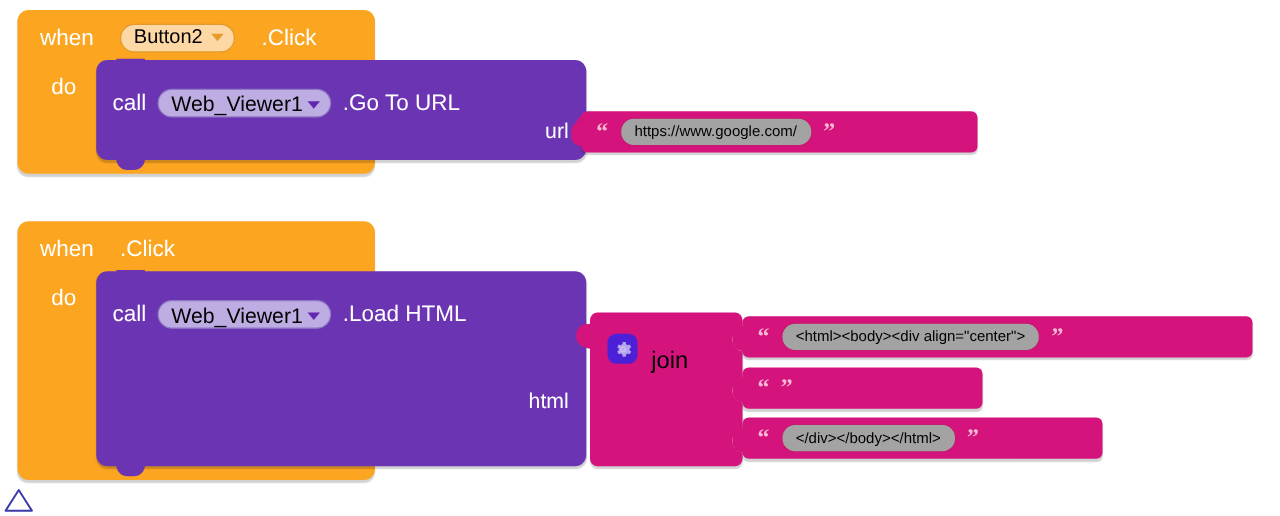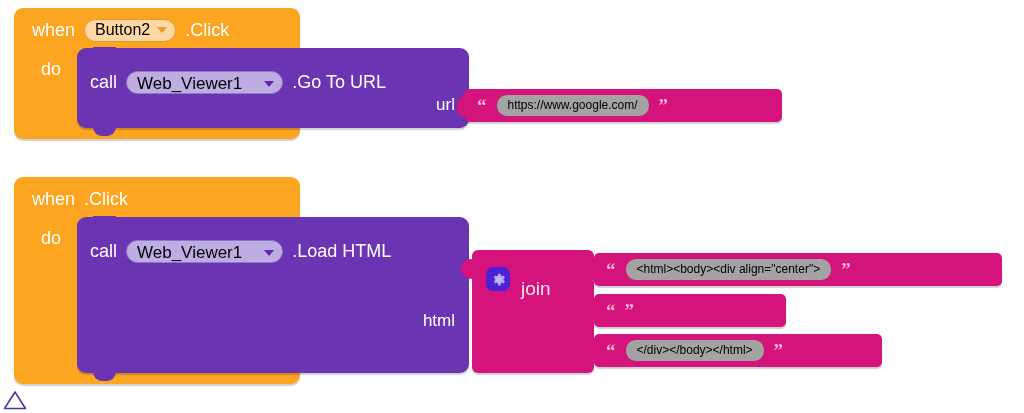--- a/index.html
+++ b/index.html
@@ -42,21 +42,21 @@
     border-top-left-radius: 6px;
     border-bottom-left-radius: 6px;
   }
   .event-hat-row {
     position: absolute;
     left: 18px;
     top: 7px;
     display: flex;
     align-items: center;
     height: 30px;
-    gap: 9px;
+    gap: 21px;
     z-index: 6;
   }
   .event-do {
     position: absolute;
     left: 27px;
     z-index: 6;
     color: #ffffff;
     font-size: 17px;
   }
   .lbl-white {
@@ -126,21 +126,21 @@
     left: 13px;
     top: 21px;
     display: flex;
     align-items: center;
     gap: 9px;
     height: 26px;
   }
   .field-purple {
     display: inline-flex;
     align-items: center;
-    gap: 22px;
+    gap: 4px;
     background: #BDADE2;
     border: 1px solid #8E78C4;
     border-radius: 13px;
     padding: 2px 8px 0 10px;
     height: 23px;
     box-sizing: border-box;
   }
   .field-purple .ftext {
     color: #000000;
     font-size: 17px;
@@ -235,21 +235,21 @@
   .gear-icon {
     width: 24px;
     height: 24px;
     border-radius: 7px;
     background: #4B20D6;
     display: flex;
     align-items: center;
     justify-content: center;
   }
   .join-label {
-    color: #e5e5e5;
+    color: #000000;
     font-size: 19px;
     line-height: 19px;
     margin-top: 19px;
   }
   
   .join-socket {
     position: absolute;
     right: -1px;
     width: 9px;
     height: 19px;

